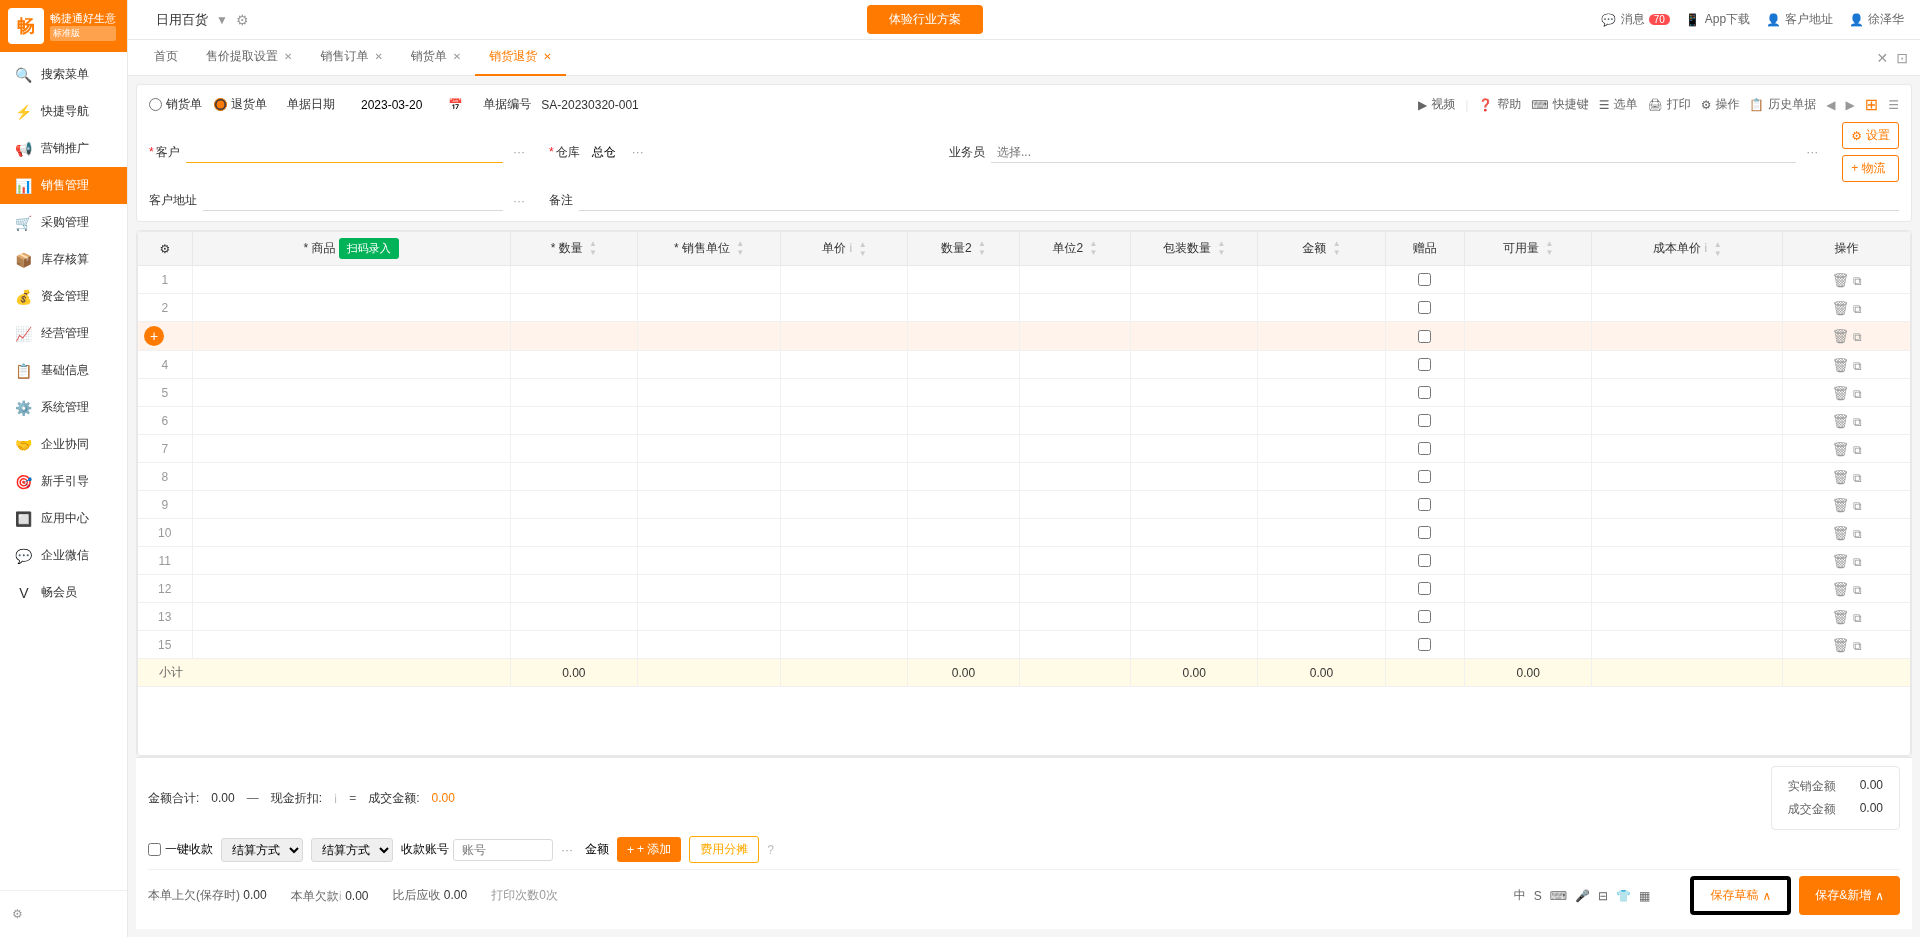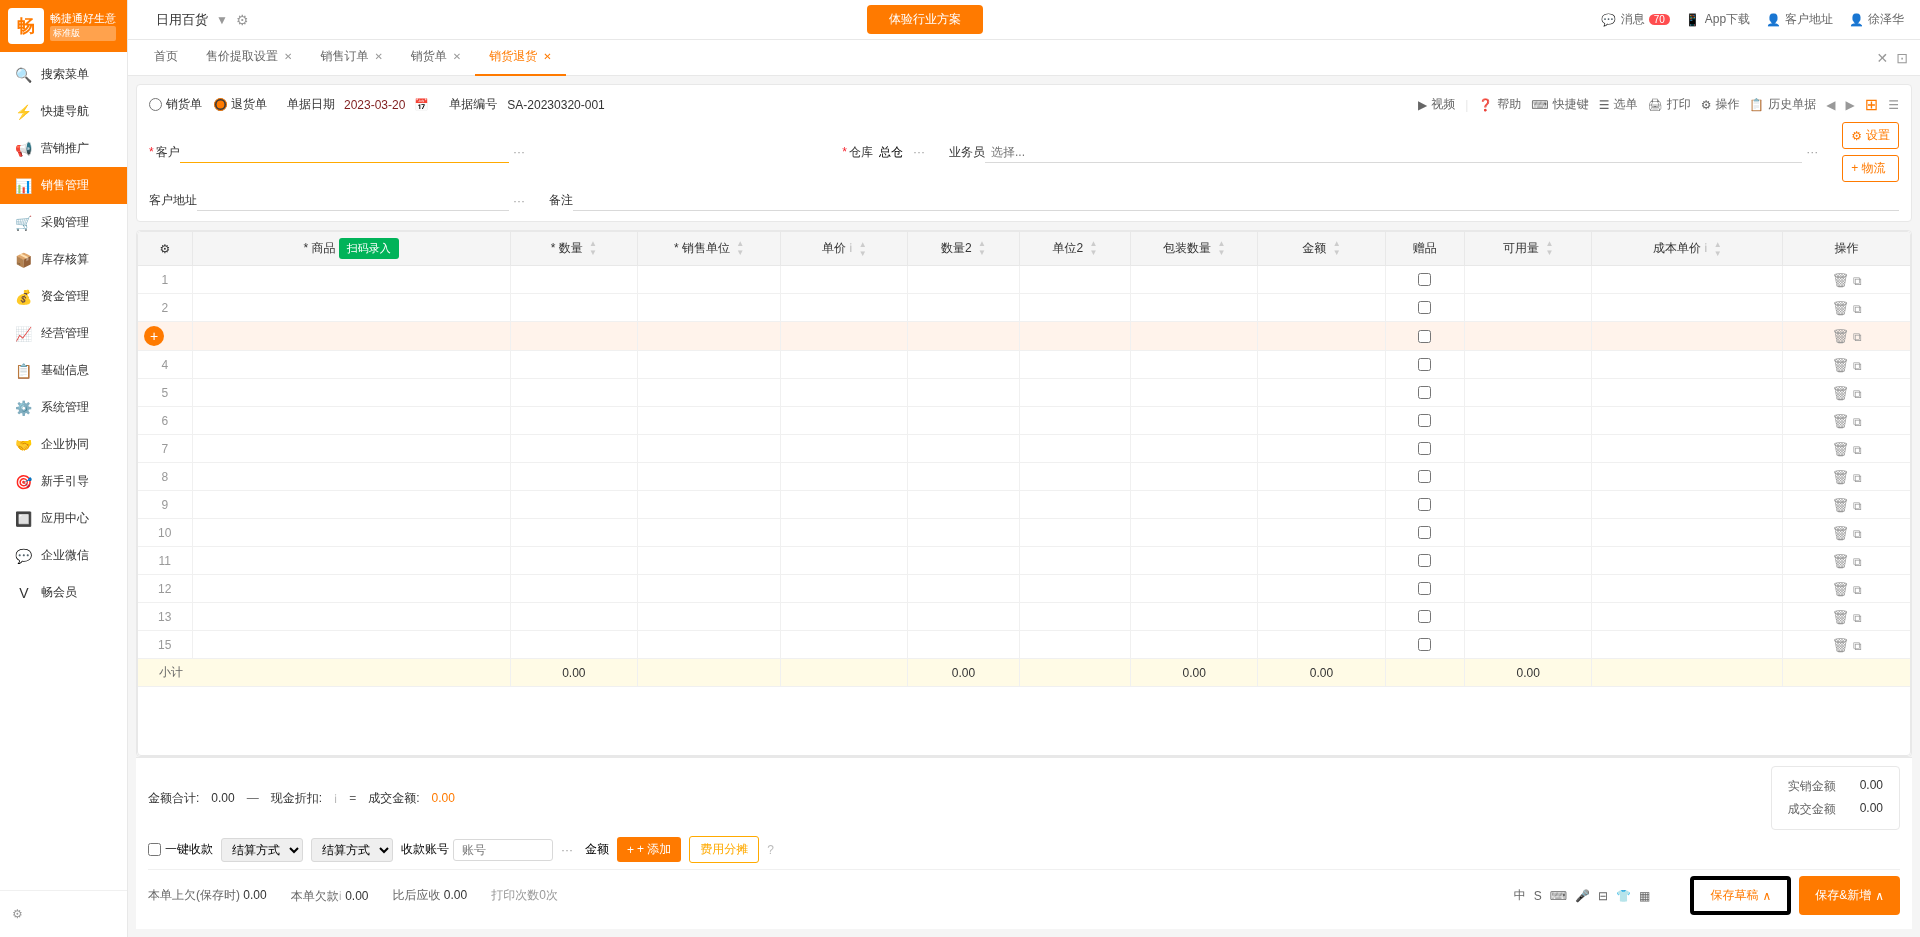--- a/index.html
+++ b/index.html
@@ -41,21 +41,21 @@
     
     .content { flex: 1; overflow: hidden; display: flex; flex-direction: column; background: #f5f5f5; padding: 8px; }
 
     
     .form-card { background: #fff; border-radius: 4px; border: 1px solid #e8e8e8; padding: 10px 12px; margin-bottom: 8px; }
     .radio-group { display: flex; align-items: center; gap: 12px; }
     .radio-item { display: flex; align-items: center; gap: 4px; font-size: 12px; color: #333; cursor: pointer; }
     .radio-item input[type="radio"] { accent-color: #ff7a00; }
     .form-field { display: flex; align-items: center; gap: 6px; font-size: 12px; }
     .btn-icon-text { display: flex; align-items: center; gap: 4px; cursor: pointer; color: #666; }
-    .form-field-item { display: flex; align-items: center; gap: 0; flex: 1; min-width: 0; justify-content: flex-end; }
+    .form-field-item { display: flex; align-items: center; gap: 6px; flex: 1; min-width: 0; }
     .field-label { color: #333; font-size: 12px; white-space: nowrap; }
     .field-label.required::before { content: '*'; color: #f5222d; margin-right: 2px; }
     .field-input { flex: 1; border: none; border-bottom: 1px solid #d9d9d9; padding: 3px 6px; font-size: 12px; color: #333; outline: none; min-width: 0; }
     .field-dots { color: #999; cursor: pointer; padding: 0 4px; }
     .toolbar-btn { display: flex; align-items: center; gap: 4px; padding: 4px 8px; border: 1px solid #d9d9d9; border-radius: 3px; background: #fff; font-size: 12px; cursor: pointer; color: #333; }
     .scan-btn { background: #00b359; color: #fff; border: none; padding: 3px 8px; border-radius: 3px; font-size: 11px; cursor: pointer; }
 
     
     .table-wrapper { flex: 1; overflow: auto; border: 1px solid #e8e8e8; border-radius: 4px; background: #fff; }
     table { width: 100%; border-collapse: collapse; font-size: 12px; min-width: 1600px; }
@@ -254,21 +254,21 @@
               <input type="radio" name="doctype" style="">
               <span>销货单</span>
             </label>
             <label class="radio-item">
               <input type="radio" name="doctype" checked="" style="">
               <span>退货单</span>
             </label>
           </div>
           <div class="form-field">
             <span class="field-label">单据日期</span>
-            <span style="color:#7f1d1d;margin:0 3px;">2023-03-20</span>
+            <span style="color:#000000;margin:0 20px;">2023-03-20</span>
             <span style="color:#999;cursor:pointer;">📅</span>
           </div>
           <div class="form-field">
             <span class="field-label">单据编号</span>
             <span style="color:#333;margin:0 4px;">SA-20230320-001</span>
           </div>
         </div>
         <div style="display:flex;align-items:center;gap:10px;font-size:12px;">
           <span class="btn-icon-text">
             <span>▶</span>

